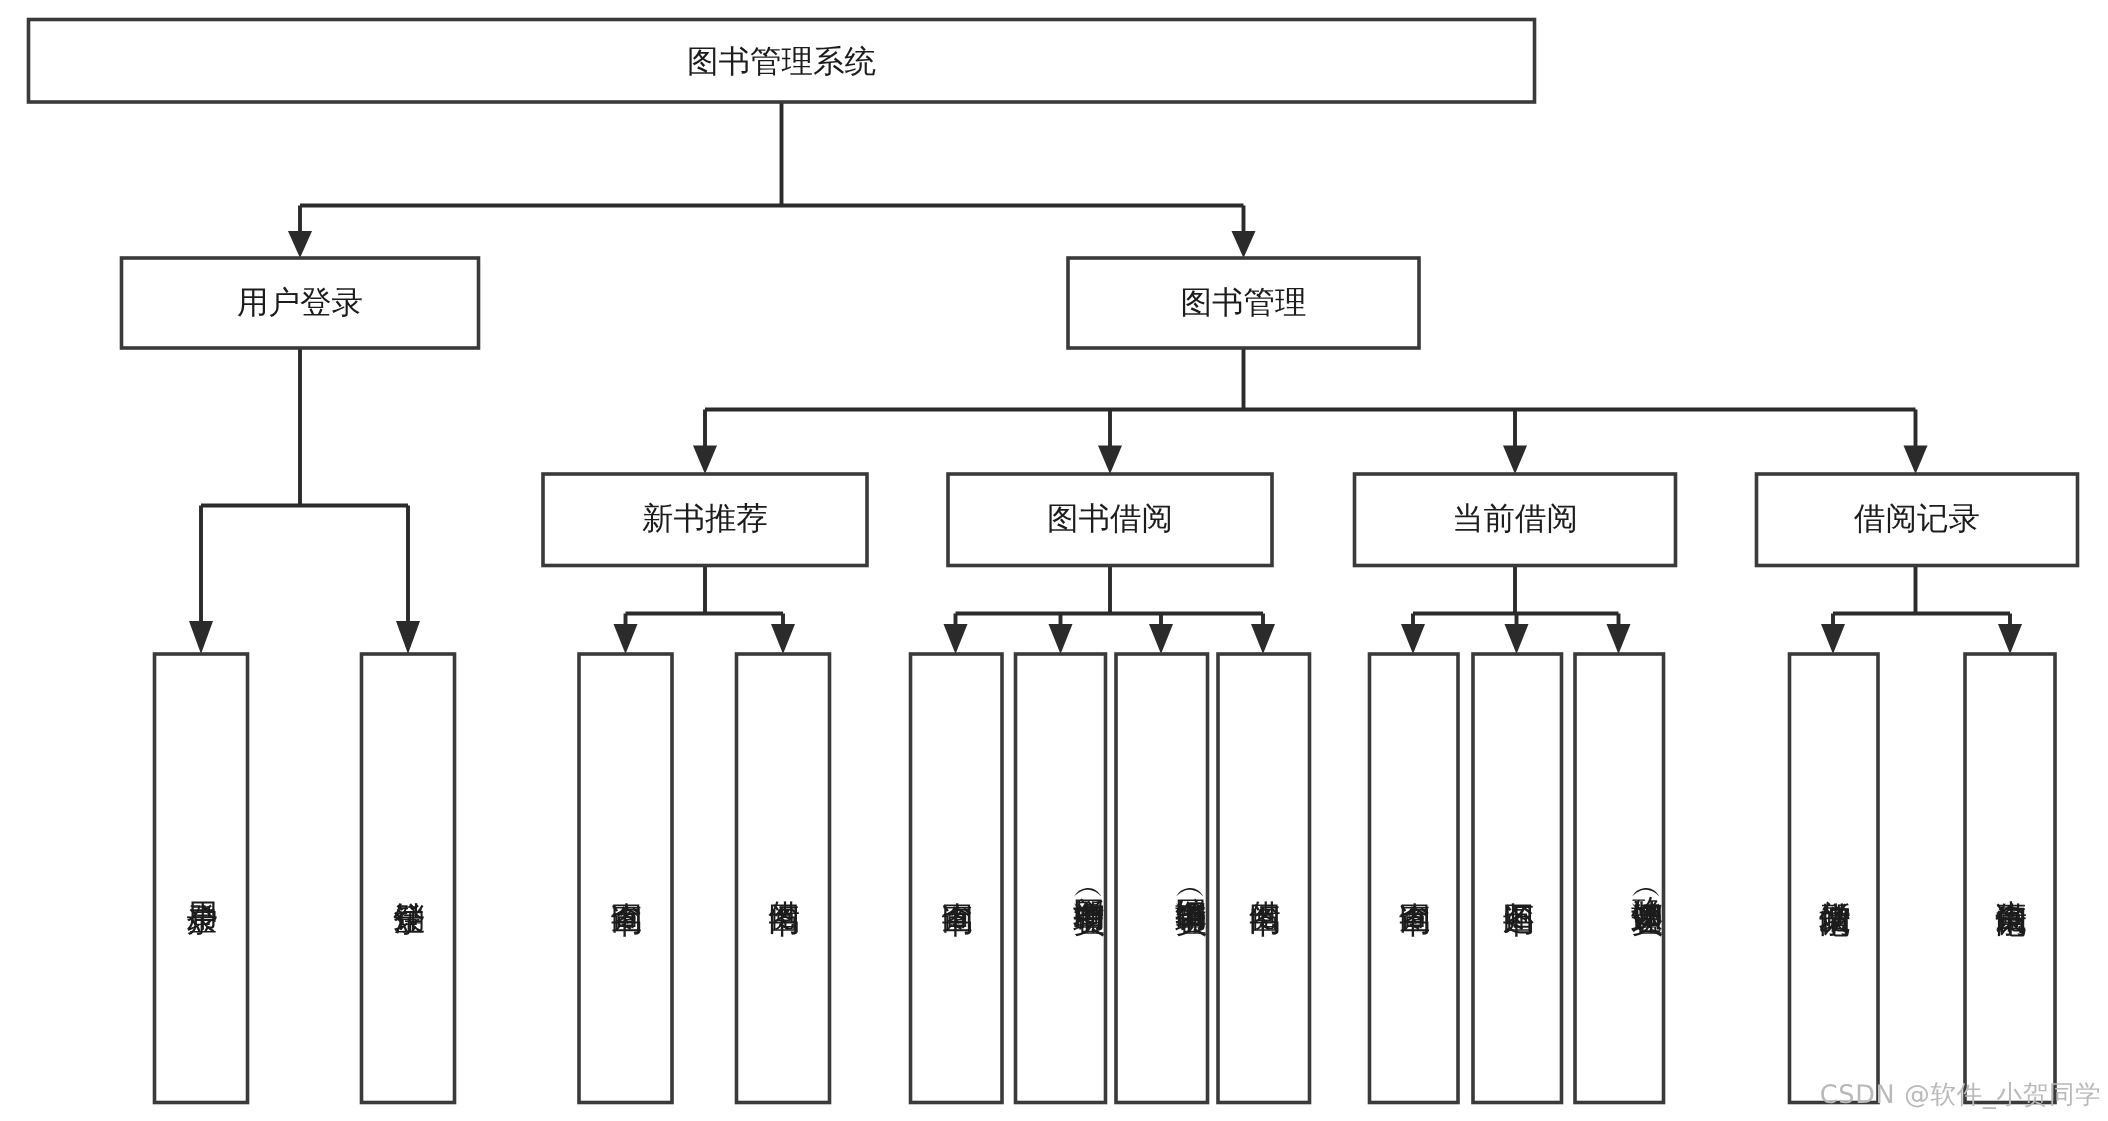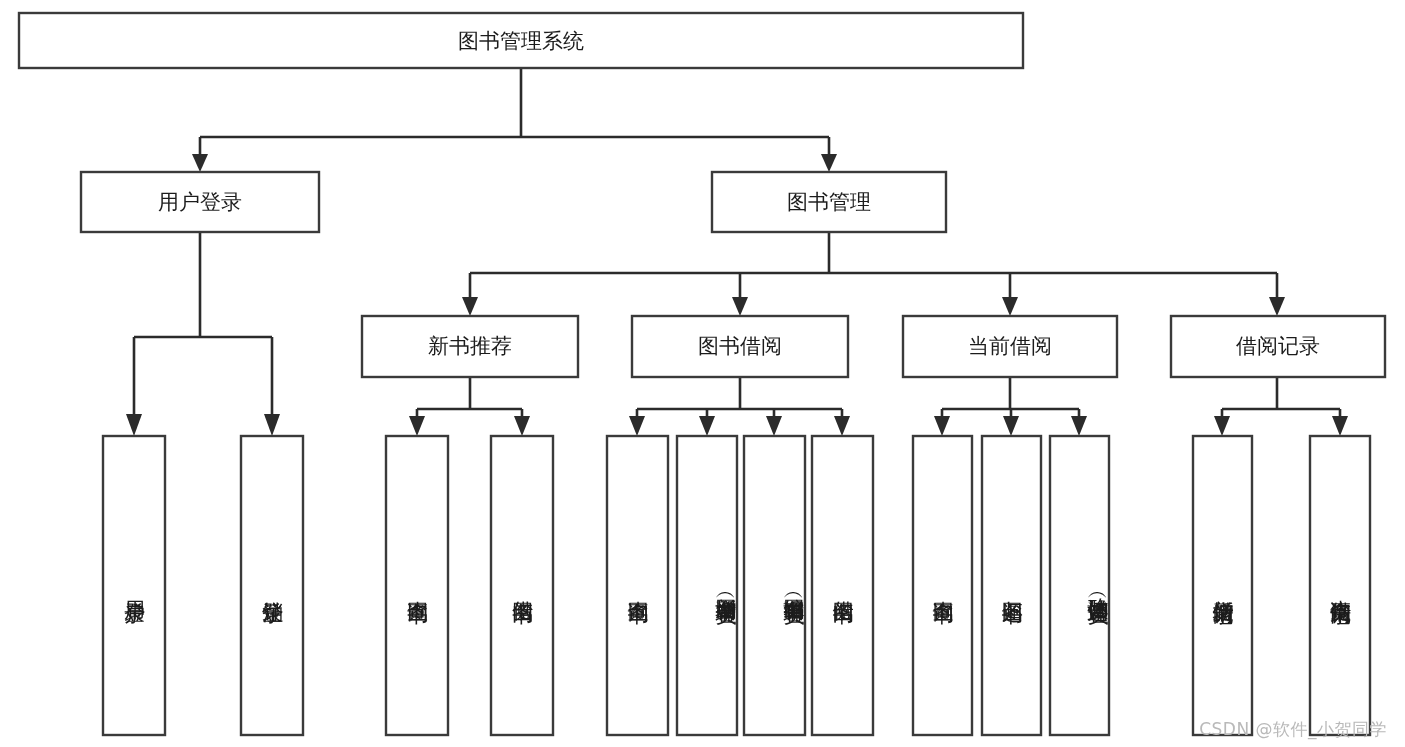--- a/index.html
+++ b/index.html
@@ -60,21 +60,21 @@
     color: #1c1c1c;
     line-height: 1.12;
     writing-mode: vertical-rl;
     text-orientation: upright;
     letter-spacing: 1px;
     pointer-events: none;
     overflow: hidden;
   }
   .watermark {
     position: absolute;
-    right: 18px;
+    right: 4px;
     bottom: 6px;
     font-family: "DejaVu Sans", "Liberation Sans", sans-serif;
     font-size: 17px;
     color: #b9b9b9;
     letter-spacing: 0.5px;
     white-space: nowrap;
   }
 </style>
 </head>
 <body>

